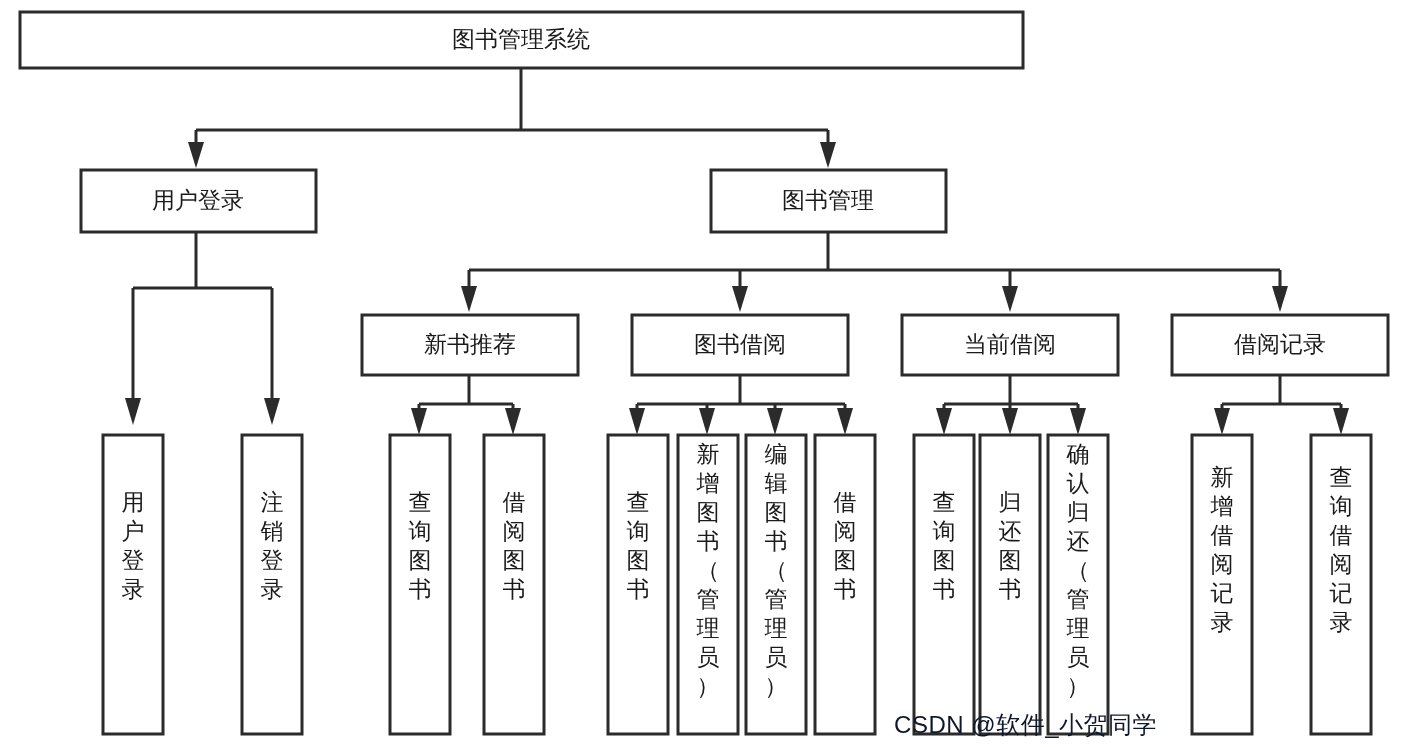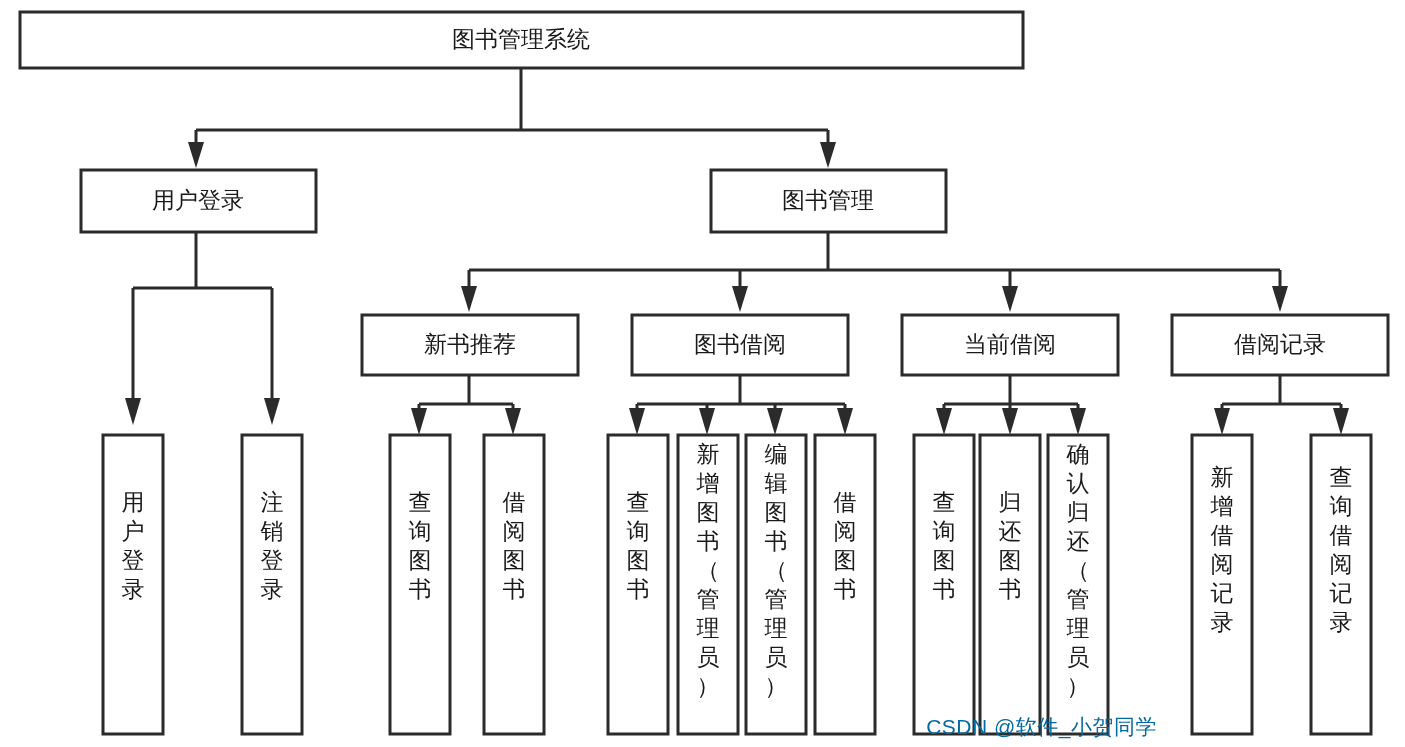--- a/index.html
+++ b/index.html
@@ -54,22 +54,22 @@
     font-size: 23px;
     fill: #1a1a1a;
     text-anchor: middle;
     white-space: pre;
   }
   .watermark {
     position: absolute;
     right: 10px;
     bottom: 6px;
     font-family: "Liberation Sans", "DejaVu Sans", sans-serif;
-    font-size: 21px;
-    color: #0369a1;
+    font-size: 24px;
+    color: #0f172a;
     letter-spacing: 0.5px;
     user-select: none;
     pointer-events: none;
   }
 </style>
 </head>
 <body>
 
 <div id="diagram-root">
 

